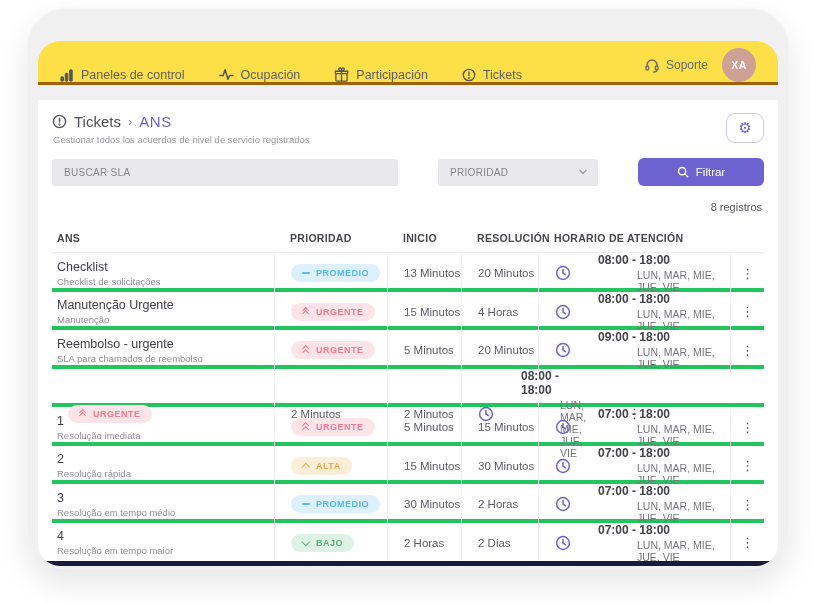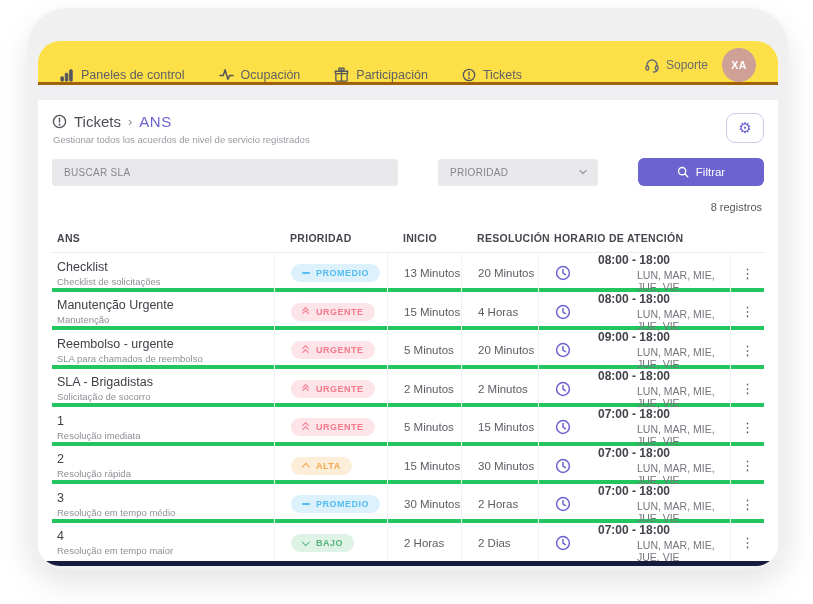--- a/index.html
+++ b/index.html
@@ -299,24 +299,20 @@
                   <div class="horario-hours">09:00 - 18:00</div>
                   <div class="horario-days">LUN, MAR, MIE, JUE, VIE</div>
                 </div>
               </div>
             <div class="cell cell-actions">
                 <span class="kebab">⋮</span>
               </div>
           </div>
 
           <div class="trow">
-            <div class="cell cell-ans">
-                <div class="ans-name">SLA - Brigadistas</div>
-                <div class="ans-desc">Solicitação de socorro</div>
-              </div>
             <div class="cell">
                 <span class="badge" data-level="urgente">
                   <span class="glyph"></span>
                   <span>URGENTE</span>
                 </span>
               </div>
             <div class="cell">2 Minutos</div>
             <div class="cell">2 Minutos</div>
             <div class="cell cell-horario">
                 <span>

